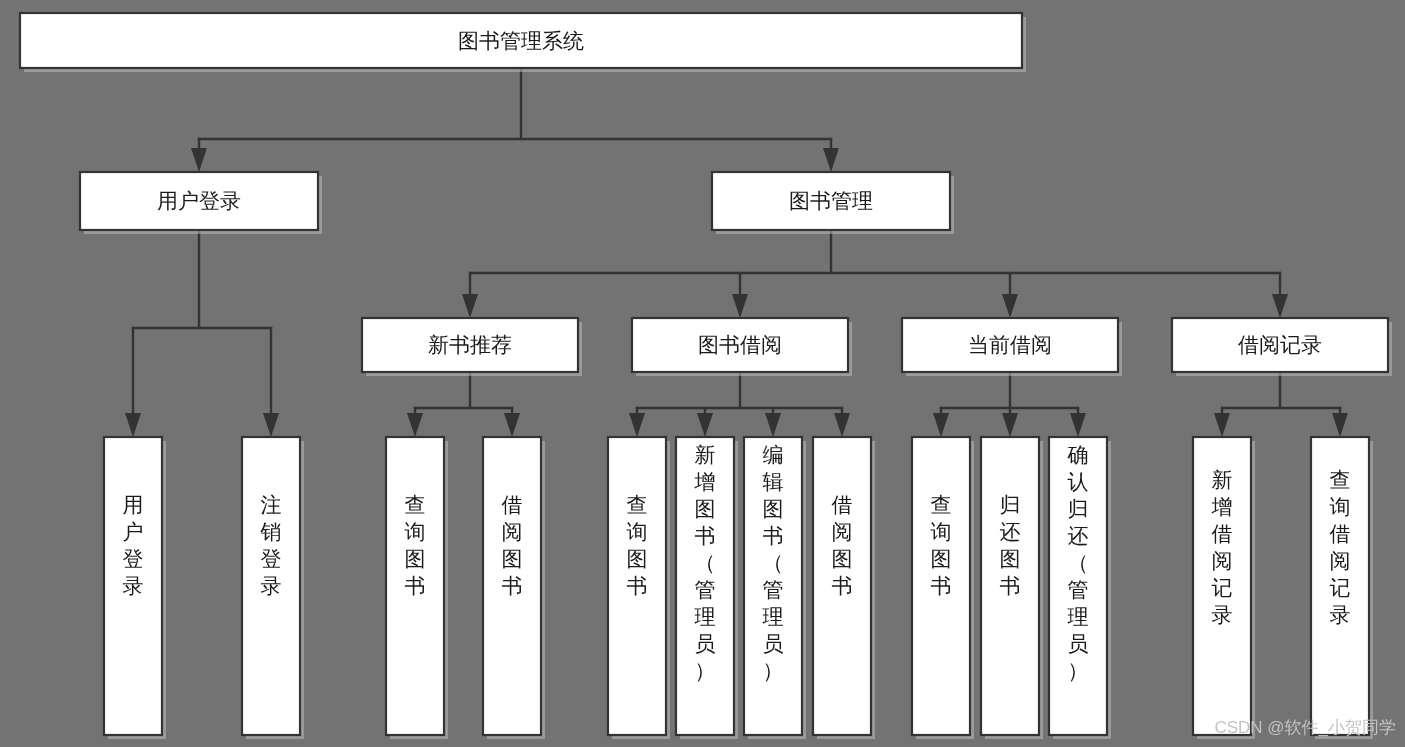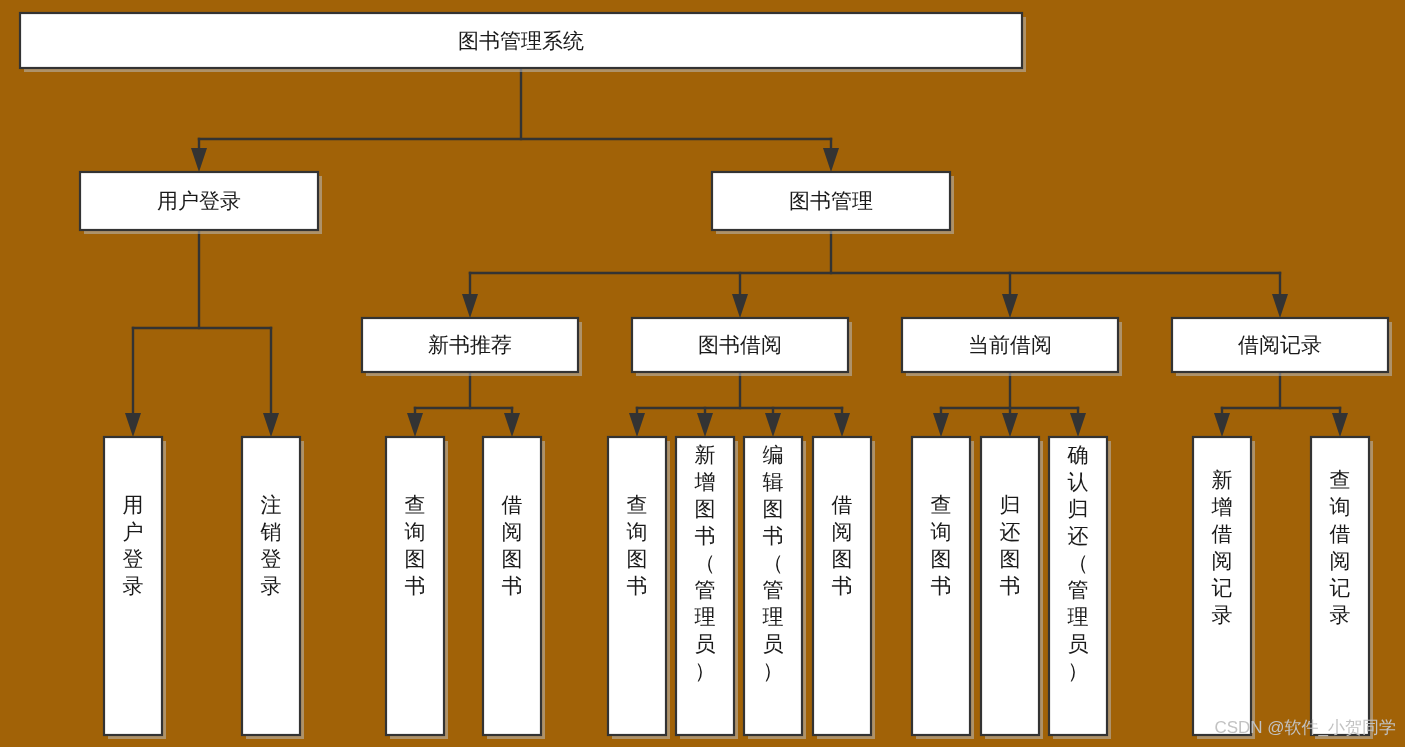--- a/index.html
+++ b/index.html
@@ -7,21 +7,21 @@
     padding: 0;
     background: #ffffff;
   }
   body {
     font-family: "Liberation Sans", "DejaVu Sans", sans-serif;
   }
   #diagram-root {
     position: relative;
     width: 1405px;
     height: 747px;
-    background: #a16207;
+    background: #737373;
     overflow: hidden;
   }
   svg#tree-svg {
     position: absolute;
     left: 0;
     top: 0;
     width: 1405px;
     height: 747px;
     display: block;
   }

